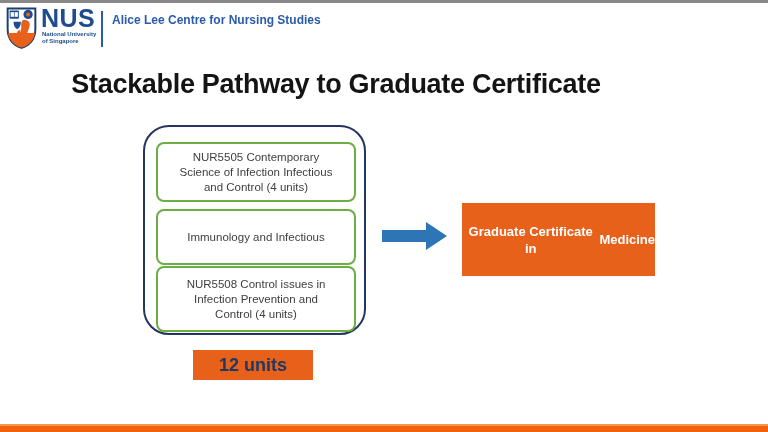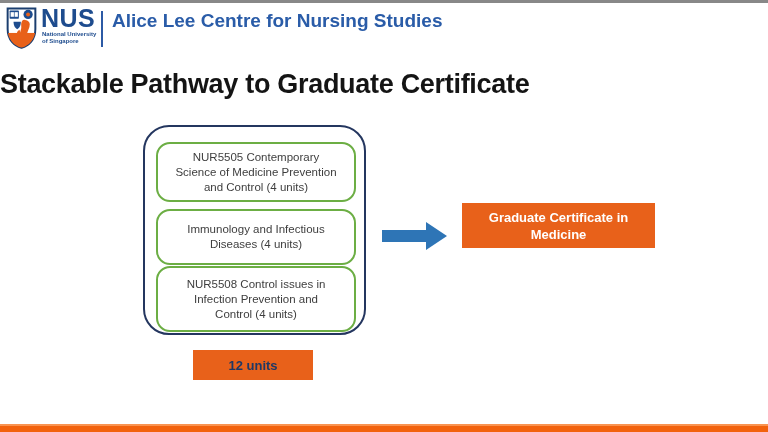--- a/index.html
+++ b/index.html
@@ -20,66 +20,66 @@
   }
   .logo-sub{
     position:absolute;left:42px;top:28px;
     font-size:6px;line-height:7px;color:#1E4C8E;font-weight:700;
   }
   .header-divider{
     position:absolute;left:101px;top:8px;width:2px;height:36px;background:#2C5AA5;
   }
   .dept{
     position:absolute;left:112px;top:9px;
-    font-size:19px;line-height:17px;color:#2A5CA8;font-weight:600;
+    font-size:12px;line-height:17px;color:#2A5CA8;font-weight:600;
   }
 
   
   .title{
     position:absolute;left:0;top:66px;width:672px;
-    font-size:27px;font-weight:700;color:#141414;
+    text-align:center;font-size:27px;font-weight:700;color:#141414;
     letter-spacing:-0.3px;
   }
 
   
   .stack{
     position:absolute;left:143px;top:122px;width:223px;height:210px;
     border:2.5px solid #24365F;border-radius:26px;background:#ffffff;
     box-sizing:border-box;
   }
   .course{
     position:absolute;left:11px;width:200px;
-    border:2px solid #6CAE44;border-radius:14px;background:#ffffff;
+    border:2px solid #6CAE44;border-radius:8px;background:#ffffff;
     box-sizing:border-box;
     display:flex;align-items:center;justify-content:center;
     text-align:center;
     font-size:11.5px;line-height:15px;color:#3E3E3E;
     padding:2px 6px;
   }
   .course span{display:block;}
   .course-1{top:15px;height:60px;}
   .course-2{top:82px;height:56px;}
   .course-3{top:139px;height:66px;}
 
   
   .total-units{
     position:absolute;left:193px;top:347px;width:120px;height:30px;
     background:#E8611A;
     display:flex;align-items:center;justify-content:center;
-    font-size:13px;font-weight:700;color:#1F3864;
+    font-size:18px;font-weight:700;color:#1F3864;
   }
 
   
   .arrow{position:absolute;left:382px;top:218px;width:66px;height:30px;}
 
   
   .outcome{
-    position:absolute;left:462px;top:200px;width:193px;height:45px;
+    position:absolute;left:462px;top:200px;width:193px;height:73px;
     background:#E8611A;
-    display:flex;flex-direction:column;align-items:center;justify-content:center;
+    display:flex;align-items:center;justify-content:center;
     text-align:center;
     font-size:13px;line-height:17px;font-weight:700;color:#ffffff;
   }
   .outcome span{display:block;}
 
   
   .bottom-bar{
     position:absolute;left:0;bottom:0;width:768px;height:11px;
     background:#F2620D;
     border-top:2px solid #F99350;
@@ -125,28 +125,27 @@
       <span>Alice Lee Centre for Nursing Studies</span><br>
     </div>
   </div>
 
   <div class="title">Stackable Pathway to Graduate Certificate</div>
 
   <div class="stack">
     <div class="course course-1">
       <div>
         <span>NUR5505 Contemporary</span>
-        <span>Science of Medicine Prevention</span>
+        <span>Science of Infection Infectious</span>
         <span>and Control (4 units)</span>
       </div>
     </div>
     <div class="course course-2">
       <div>
         <span>Immunology and Infectious</span>
-        <span>Diseases  (4 units)</span>
       </div>
     </div>
     <div class="course course-3">
       <div>
         <span>NUR5508 Control issues in</span>
         <span>Infection Prevention and</span>
         <span>Control (4 units)</span>
       </div>
     </div>
   </div>

